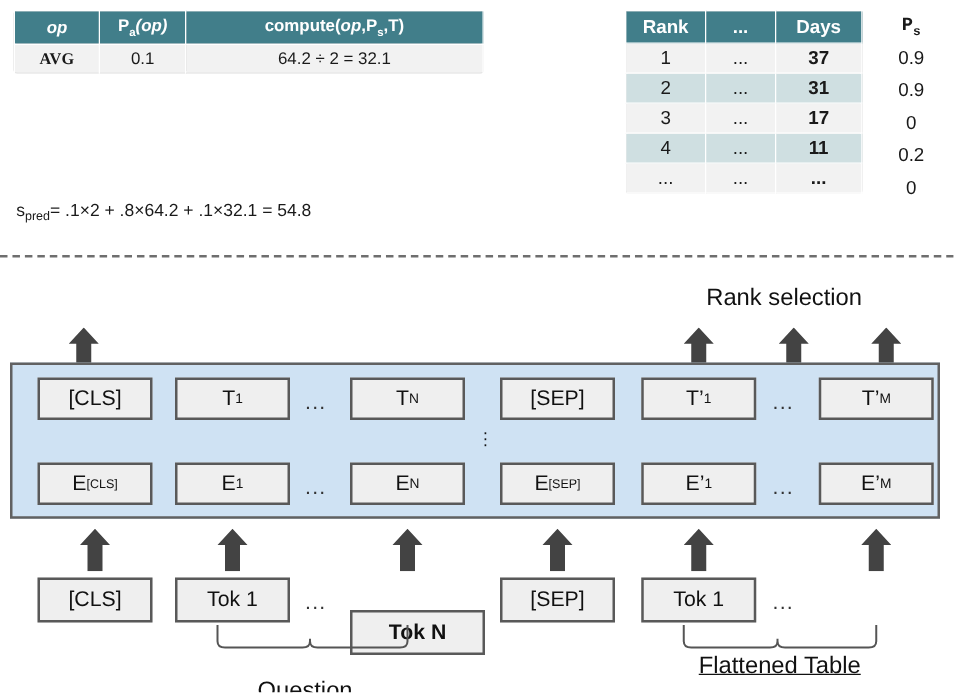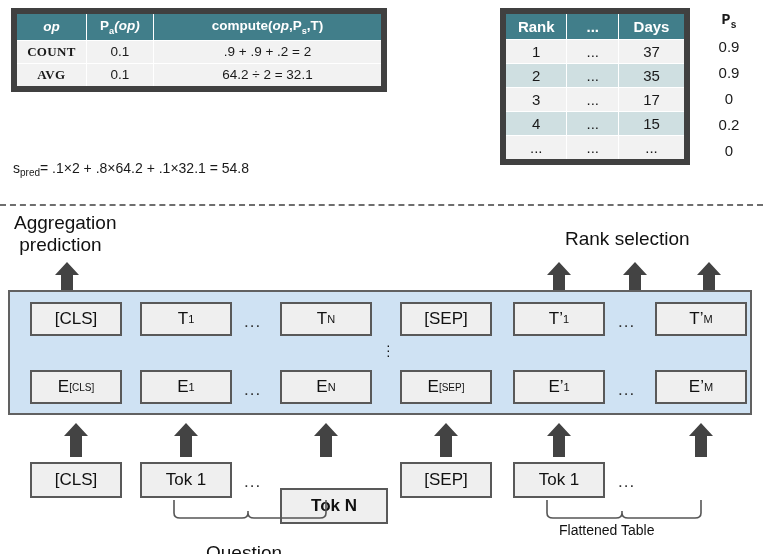--- a/index.html
+++ b/index.html
@@ -19,21 +19,21 @@
     background: #ffffff;
   }
 
   
   .abs { position: absolute; }
 
   
   .data-table {
     position: absolute;
     border-collapse: collapse;
-    border: 6px solid #404040;
+    border: 1px solid #404040;
     border-radius: 3px;
     box-shadow: 0 0 0 1px #ffffff inset;
     background: #a3a3a3;
     font-size: 13px;
   }
   .data-table th {
     background: #417e8a;
     color: #ffffff;
     font-weight: bold;
     padding: 4px 4px;
@@ -72,21 +72,21 @@
   .data-table td.val { font-size: 13.5px; }
   #agg-table td.compute { font-size: 13.5px; }
 
   
   #rank-table { left: 500px; top: 8px; width: 190px; }
   #rank-table th { font-size: 15px; padding: 4px 2px; }
   #rank-table th.c-rank { width: 62px; }
   #rank-table th.c-dots { width: 56px; }
   #rank-table th.c-days { width: 68px; }
   #rank-table td { font-size: 15px; padding: 3px 2px; }
-  #rank-table td.days { font-weight: normal; }
+  #rank-table td.days { font-weight: bold; }
   #rank-table td.rank { font-weight: normal; }
 
   
   #ps-column {
     position: absolute;
     left: 700px;
     top: 8px;
     width: 58px;
     text-align: center;
     font-size: 15px;
@@ -127,21 +127,21 @@
   .free-label {
     position: absolute;
     font-size: 19px;
     color: #111111;
     line-height: 1.18;
     white-space: pre;
   }
   #label-aggregation { left: 14px; top: 212px; }
   #label-cell-selection { left: 565px; top: 228px; }
   #label-question { left: 206px; top: 522px; font-size: 19px; margin-top: 20px; }
-  #label-flattened { left: 559px; top: 522px; font-size: 14px; }
+  #label-flattened { left: 559px; top: 522px; font-size: 19px; text-decoration: underline; }
 
   
   #encoder-block {
     position: absolute;
     left: 8px;
     top: 290px;
     width: 744px;
     height: 125px;
     background: #cfe2f3;
     border: 2px solid #616161;
@@ -204,25 +204,20 @@
   <table class="data-table" id="agg-table">
     <thead>
       <tr>
         <th class="c-op"><span class="ital">op</span></th>
         <th class="c-pa"><span>P</span><sub>a</sub><span class="ital">(op)</span></th>
         <th class="c-compute"><span>compute(</span><span class="ital">op</span><span>,P</span><sub>s</sub><span>,T)</span></th>
       </tr>
     </thead>
     <tbody>
       <tr>
-        <td class="op-name">COUNT</td>
-        <td class="val">0.1</td>
-        <td class="compute">.9 + .9 + .2 = 2</td>
-      </tr>
-      <tr>
         <td class="op-name">AVG</td>
         <td class="val">0.1</td>
         <td class="compute">64.2 ÷ 2 = 32.1</td>
       </tr>
     </tbody>
   </table>
 
   <div id="s-pred">
     <span>s</span><span class="sub">pred</span><span>= .1×2 + .8×64.2 + .1×32.1 = 54.8</span>
   </div>
@@ -237,53 +232,51 @@
     </thead>
     <tbody>
       <tr>
         <td class="rank">1</td>
         <td>...</td>
         <td class="days">37</td>
       </tr>
       <tr class="alt">
         <td class="rank">2</td>
         <td>...</td>
-        <td class="days">35</td>
+        <td class="days">31</td>
       </tr>
       <tr>
         <td class="rank">3</td>
         <td>...</td>
         <td class="days">17</td>
       </tr>
       <tr class="alt">
         <td class="rank">4</td>
         <td>...</td>
-        <td class="days">15</td>
+        <td class="days">11</td>
       </tr>
       <tr>
         <td class="rank">...</td>
         <td>...</td>
         <td class="days">...</td>
       </tr>
     </tbody>
   </table>
 
   <div id="ps-column">
     <div class="ps-head"><span>P</span><sub>s</sub></div>
     <div class="ps-cell">0.9</div>
     <div class="ps-cell">0.9</div>
     <div class="ps-cell">0</div>
     <div class="ps-cell">0.2</div>
     <div class="ps-cell">0</div>
   </div>
 
   <div id="divider"></div>
 
-  <div class="free-label" id="label-aggregation">Aggregation
- prediction</div>
   <div class="free-label" id="label-cell-selection">Rank selection</div>
 
   <div class="arrow-up abs" style="left:54px; top:262px;">
     <svg width="26" height="34" viewBox="0 0 26 34">
         <polygon points="13,0 25,13 19,13 19,34 7,34 7,13 1,13" fill="#434343"></polygon>
       </svg>
   </div>
   <div class="arrow-up abs" style="left:546px; top:262px;">
     <svg width="26" height="34" viewBox="0 0 26 34">
         <polygon points="13,0 25,13 19,13 19,34 7,34 7,13 1,13" fill="#434343"></polygon>

